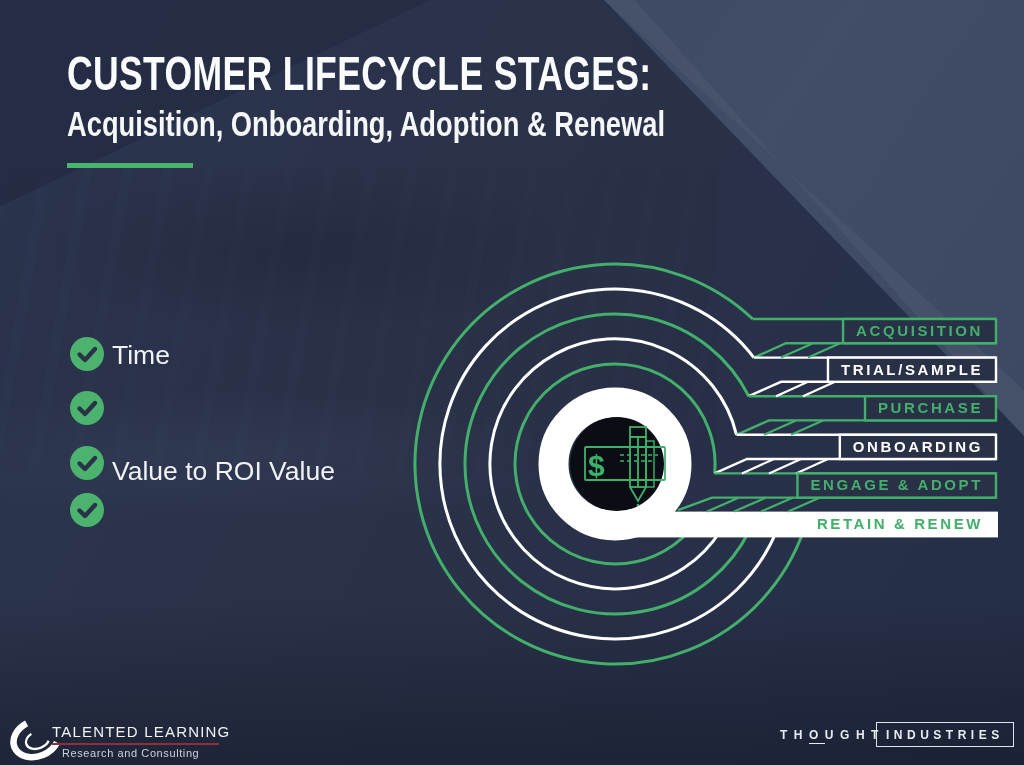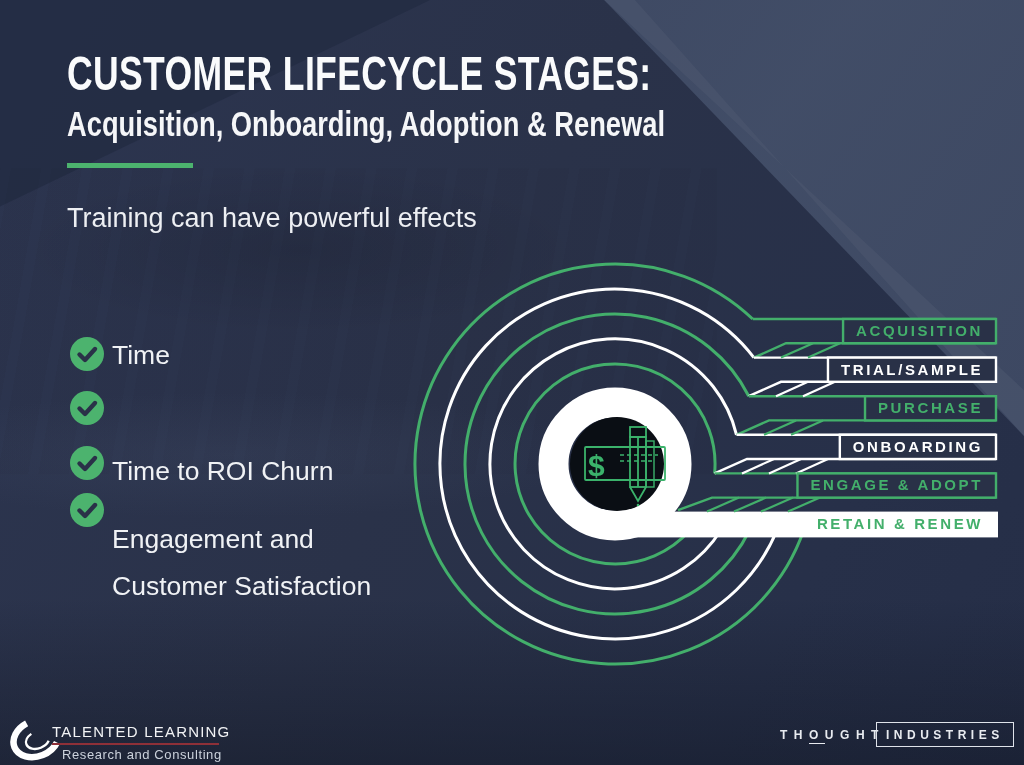--- a/index.html
+++ b/index.html
@@ -26,22 +26,22 @@
 
   .intro{position:absolute;left:67px;top:197px;color:#edeff3;font-size:27px;line-height:42px;}
 
   .bullet-icon{position:absolute;left:70px;width:34px;height:34px;}
   .bullet-text{position:absolute;left:112px;color:#f0f2f5;font-size:26.5px;white-space:nowrap;}
 
   .footer-left{position:absolute;left:0;top:710px;width:320px;height:55px;}
   .brand{position:absolute;left:52px;top:13px;color:#f2f3f5;font-weight:normal;
          font-size:15px;letter-spacing:1.2px;white-space:nowrap;}
   .brand-rule{position:absolute;left:52px;top:33px;width:167px;height:2px;}
-  .brand-tagline{position:absolute;left:62px;top:37px;width:150px;text-align:right;
-         color:#ccd2dc;font-size:13px;letter-spacing:.6px;white-space:nowrap;}
+  .brand-tagline{position:absolute;left:62px;top:37px;width:150px;text-align:left;
+         color:#ccd2dc;font-size:11px;letter-spacing:.6px;white-space:nowrap;}
 
   .footer-right{position:absolute;left:780px;top:722px;height:26px;color:#e8ebf0;}
   .ti-word1{position:absolute;left:0;top:6px;font-size:12px;font-weight:bold;letter-spacing:6.5px;white-space:nowrap;}
   .ti-word1 .u{border-bottom:1.5px solid #e8ebf0;padding-bottom:1px;}
   .ti-box{position:absolute;left:96px;top:0;border:1.5px solid #dfe3ea;padding:5px 9px 4px 9px;
           font-size:12px;font-weight:bold;letter-spacing:4.5px;white-space:nowrap;}
   svg text{font-family:"Liberation Sans", sans-serif;}
 </style>
 </head>
 <body>
@@ -51,46 +51,43 @@
   <div class="bg bg-wedge-edge"></div>
   <div class="bg bg-wedge-dark"></div>
   <div class="bg bg-keys"></div>
   <div class="bg bg-soft"></div>
 
   <div class="title">CUSTOMER LIFECYCLE STAGES:</div>
   <div class="subtitle">Acquisition, Onboarding, Adoption &amp; Renewal</div>
   <div class="title-rule" id="title-rule" style="background: rgb(76, 179, 110);"></div>
 
   <div class="intro">
-    <div>Training can have powerful effects</div>
   </div>
 
   <svg class="bullet-icon" style="top:337px" viewBox="0 0 34 34">
     <circle cx="17" cy="17" r="17" class="chk-bg" fill="#4CB36E"></circle>
       <path d="M9.5 17.5 L15 23 L25 12" class="chk-mk" fill="none" stroke="#2A3148" stroke-width="4.4" stroke-linecap="round" stroke-linejoin="round"></path>
     </svg>
   <div class="bullet-text" style="top:340px">Time</div>
 
   <svg class="bullet-icon" style="top:391px" viewBox="0 0 34 34">
     <circle cx="17" cy="17" r="17" class="chk-bg" fill="#4CB36E"></circle>
       <path d="M9.5 17.5 L15 23 L25 12" class="chk-mk" fill="none" stroke="#2A3148" stroke-width="4.4" stroke-linecap="round" stroke-linejoin="round"></path>
     </svg>
 
   <svg class="bullet-icon" style="top:446px" viewBox="0 0 34 34">
     <circle cx="17" cy="17" r="17" class="chk-bg" fill="#4CB36E"></circle>
       <path d="M9.5 17.5 L15 23 L25 12" class="chk-mk" fill="none" stroke="#2A3148" stroke-width="4.4" stroke-linecap="round" stroke-linejoin="round"></path>
     </svg>
-  <div class="bullet-text" style="top:456px">Time to ROI Churn</div>
+  <div class="bullet-text" style="top:456px">Value to ROI Value</div>
 
   <svg class="bullet-icon" style="top:493px" viewBox="0 0 34 34">
     <circle cx="17" cy="17" r="17" class="chk-bg" fill="#4CB36E"></circle>
       <path d="M9.5 17.5 L15 23 L25 12" class="chk-mk" fill="none" stroke="#2A3148" stroke-width="4.4" stroke-linecap="round" stroke-linejoin="round"></path>
     </svg>
-  <div class="bullet-text" style="top:524px">Engagement and</div>
-  <div class="bullet-text" style="top:571px">Customer Satisfaction</div>
 
   <svg id="diagram" width="1024" height="765" viewBox="0 0 1024 765" style="position:absolute;left:0;top:0">
       <path d="M 752.7 319 A 200 200 0 1 0 803.8 530" fill="none" stroke="#43AF6B" stroke-width="3"></path>
       <path d="M 753.9 357.6 A 175 175 0 1 0 777 530" fill="none" stroke="#FFFFFF" stroke-width="3"></path>
       <path d="M 748.8 396.2 A 150 150 0 1 0 749.7 530" fill="none" stroke="#43AF6B" stroke-width="3"></path>
       <path d="M 736.5 434.8 A 125 125 0 1 0 721 530" fill="none" stroke="#FFFFFF" stroke-width="3"></path>
       <path d="M 714.6 473.4 A 100 100 0 1 0 690.1 530" fill="none" stroke="#43AF6B" stroke-width="3"></path>
       <circle cx="615" cy="464" r="61.5" fill="none" stroke="#FFFFFF" stroke-width="30"></circle>
       <rect x="610" y="511.6" width="388" height="25.8" fill="#FFFFFF"></rect>
       <circle cx="617" cy="464" r="47" fill="#0A0E14"></circle>

